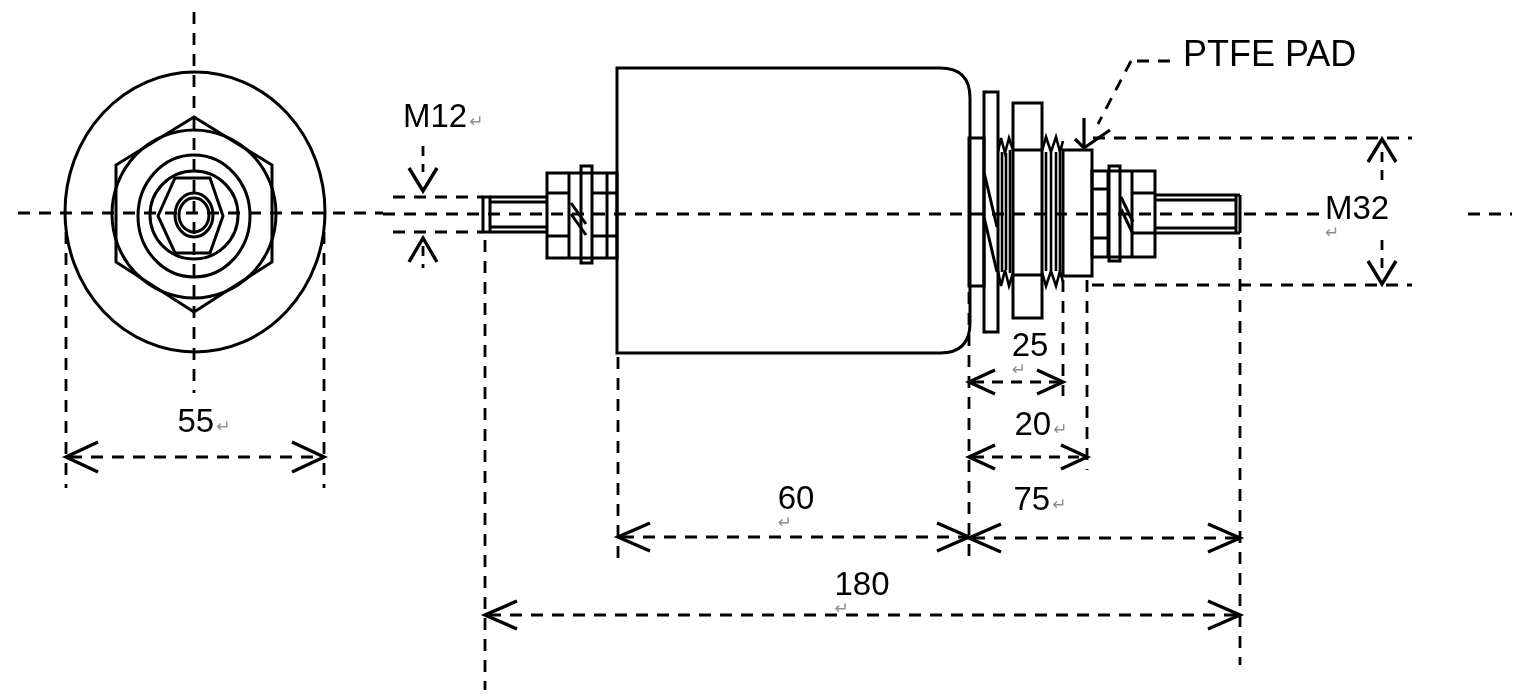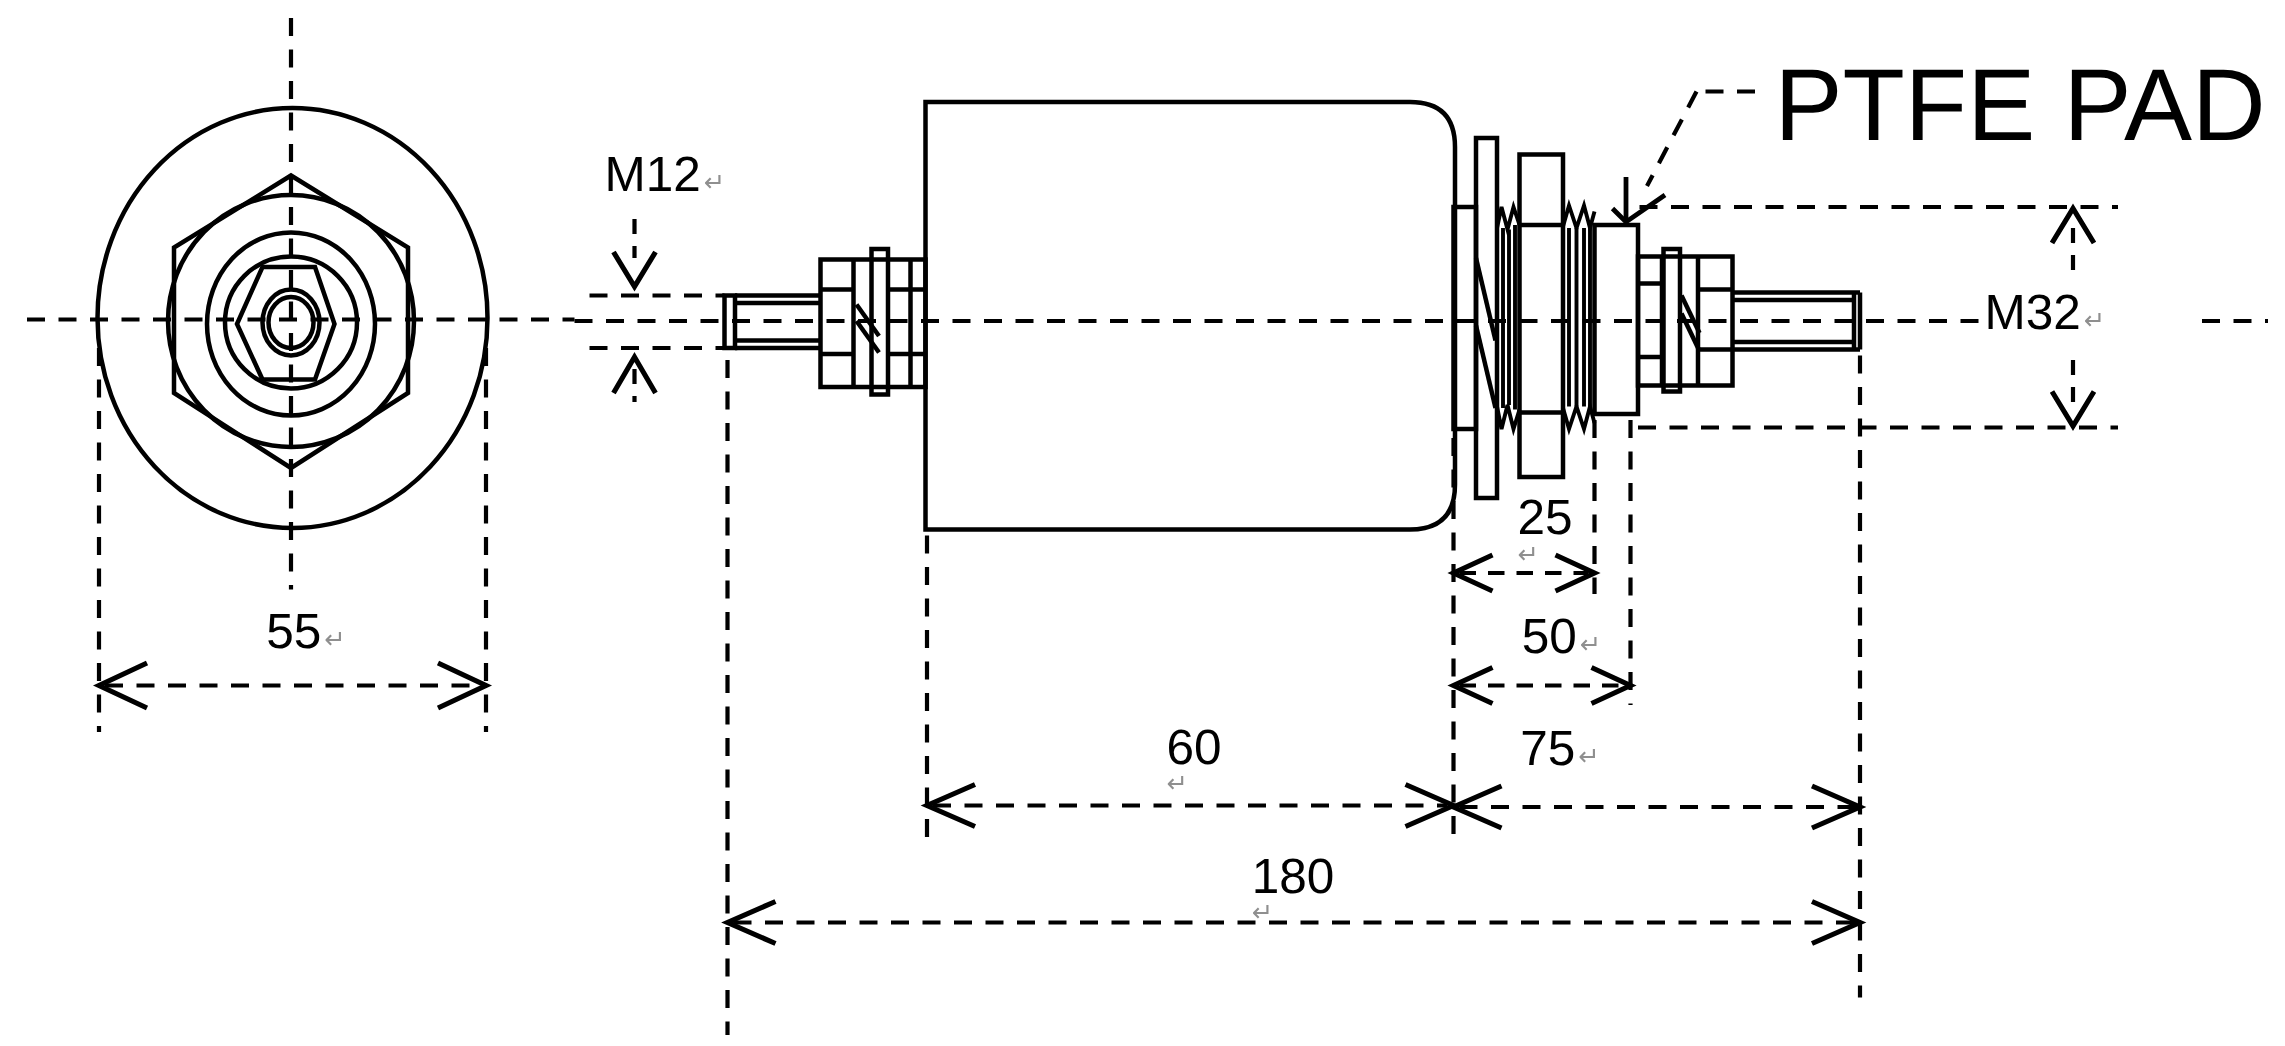--- a/index.html
+++ b/index.html
@@ -19,21 +19,21 @@
     white-space:nowrap;
     display:flex;
     align-items:baseline;
   }
   .lbl.centered{transform:translateX(-50%);}
   .lbl .ret{
     font-size:17px;
     color:#8f8f8f;
     margin-left:2px;
   }
-  .lbl.callout{font-size:68px;}
+  .lbl.callout{font-size:36px;}
 </style>
 </head>
 <body>
 
 <div id="stage">
 
 <svg width="1523" height="697" viewBox="0 0 1523 697" fill="none" stroke="#000" stroke-width="3">
 
   <g>
 
@@ -213,37 +213,37 @@
 
   <div class="lbl callout" style="left:1183px;top:36px;">
     <span>PTFE PAD</span>
   </div>
 
   <div class="lbl" style="left:403px;top:99px;">
     <span>M12</span>
     <span class="ret">↵</span>
   </div>
 
-  <div class="lbl" style="left:1323px;top:191px;">
+  <div class="lbl" style="left:1323px;top:191px;flex-direction:column;">
     <span>M32</span>
     <span class="ret">↵</span>
   </div>
 
   <div class="lbl centered" style="left:204px;top:404px;">
     <span>55</span>
     <span class="ret">↵</span>
   </div>
 
   <div class="lbl centered" style="left:1028px;top:328px;flex-direction:column;">
     <span>25</span>
     <span class="ret">↵</span>
   </div>
 
   <div class="lbl centered" style="left:1041px;top:407px;">
-    <span>50</span>
+    <span>20</span>
     <span class="ret">↵</span>
   </div>
 
   <div class="lbl centered" style="left:794px;top:481px;flex-direction:column;">
     <span>60</span>
     <span class="ret">↵</span>
   </div>
 
   <div class="lbl centered" style="left:1040px;top:482px;">
     <span>75</span>

